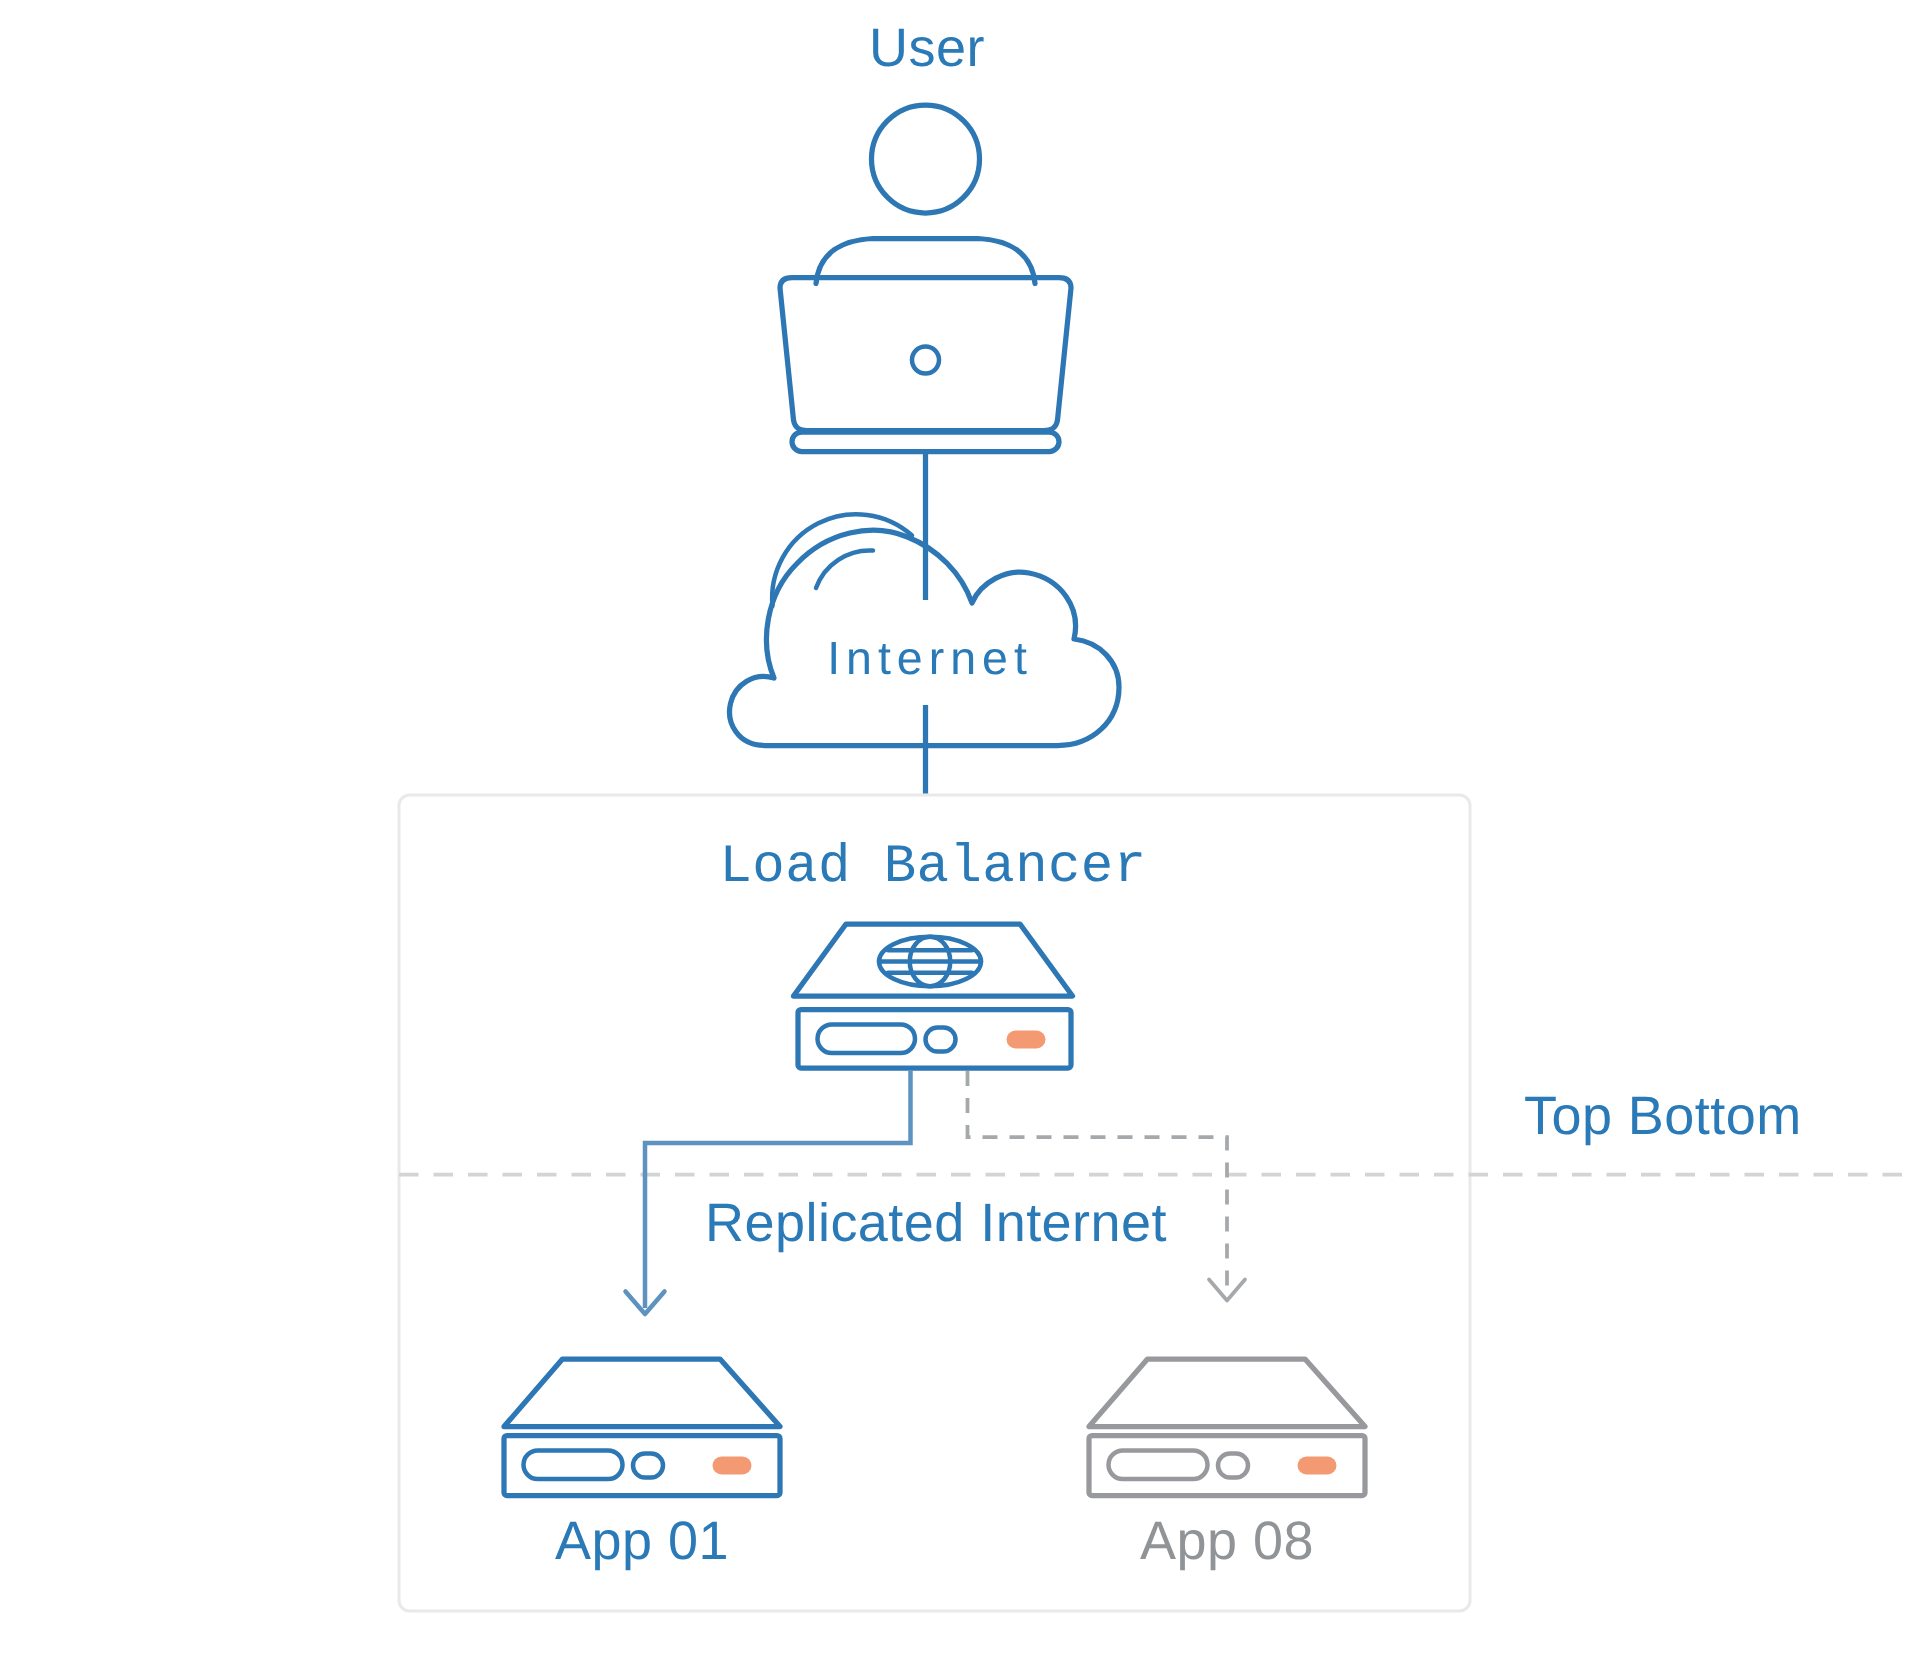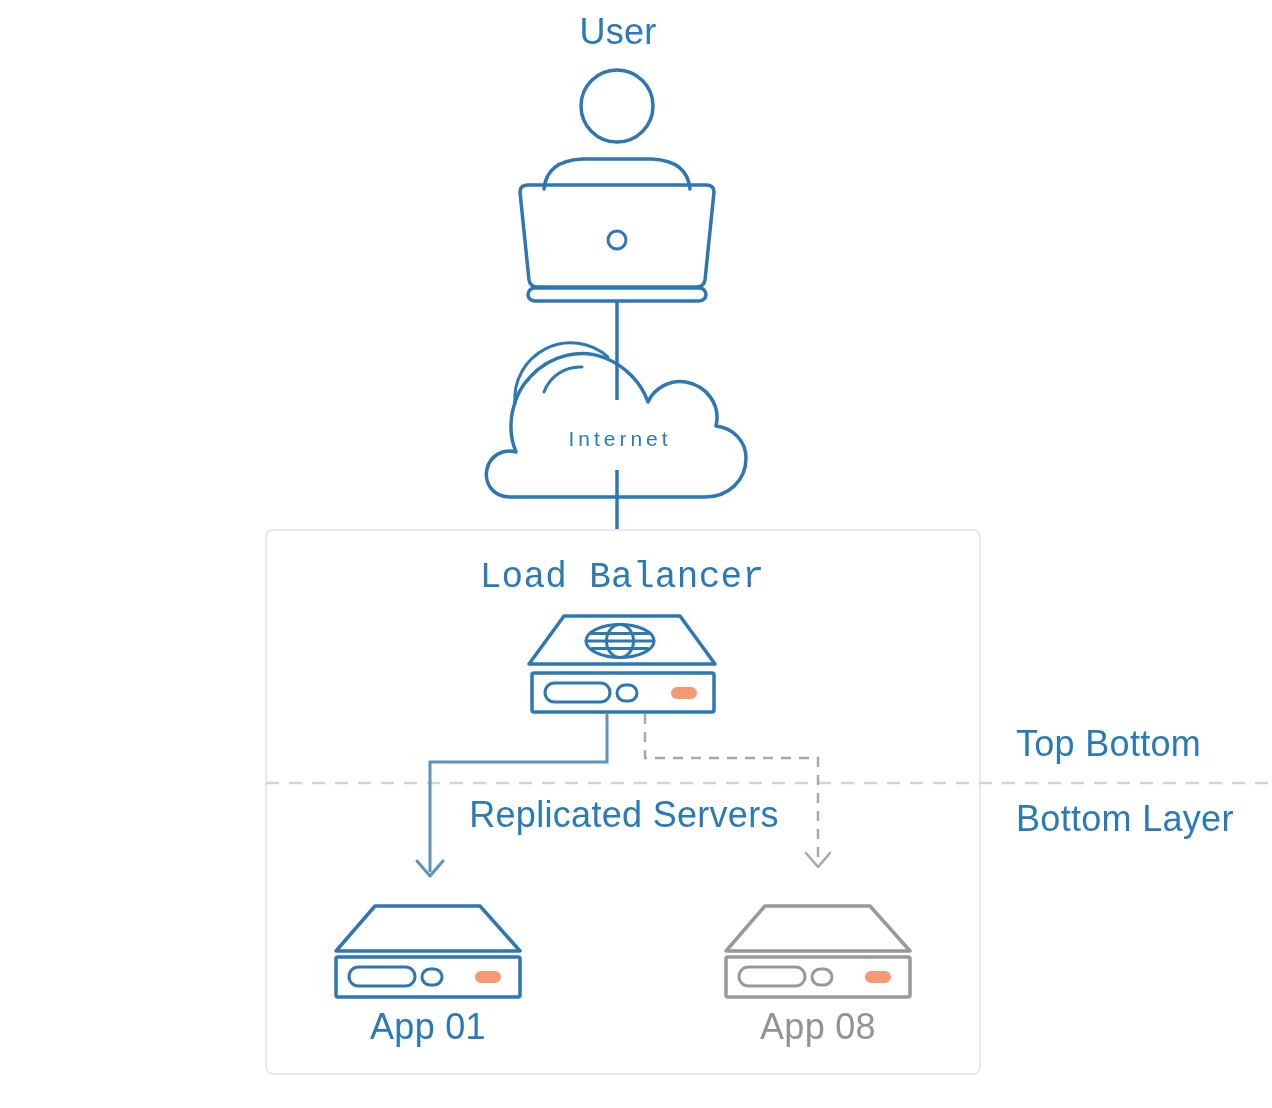--- a/index.html
+++ b/index.html
@@ -34,21 +34,21 @@
     position:absolute;left:265px;top:529px;width:716px;height:546px;
     border:2px solid var(--box-border);border-radius:8px;background:transparent;
   }
 
   .label{
     position:absolute;font-size:36px;font-weight:400;color:var(--blue);
     line-height:36px;white-space:nowrap;letter-spacing:0.3px;
   }
   .label.centered{transform:translateX(-50%);}
   .label.gray{color:var(--gray-text);}
-  .label.internet{font-size:21px;line-height:31px;letter-spacing:4px;}
+  .label.internet{font-size:31px;line-height:31px;letter-spacing:4px;}
 </style>
 </head>
 <body>
 
 <div class="canvas">
 
   <div class="group-box"></div>
 
   <svg class="layer" viewBox="0 0 1272 1108" aria-hidden="true">
 
@@ -119,23 +119,22 @@
     <rect class="sg-thin" x="92" y="66" width="20" height="16" rx="8" fill="#ffffff"></rect>
     <rect x="145" y="68" width="26" height="12" rx="6" fill="var(--orange)"></rect>
   </svg>
 
   <div class="label centered" style="left:618px;top:14px;">User</div>
 
   <div class="label internet centered" style="left:620px;top:423px;">Internet</div>
 
   <div class="label centered" style="left:622px;top:560px;font-family:Liberation Mono, monospace;">Load Balancer</div>
 
-  <div class="label centered" style="left:624px;top:797px;">Replicated Servers</div>
+  <div class="label centered" style="left:624px;top:797px;">Replicated Internet</div>
 
   <div class="label" style="left:1016px;top:726px;">Top Bottom</div>
 
-  <div class="label" style="left:1016px;top:801px;">Bottom Layer</div>
 
   <div class="label centered" style="left:428px;top:1009px;text-align:center;">App 01</div>
 
   <div class="label gray centered" style="left:818px;top:1009px;">App 08</div>
 
 </div>
 
 </body></html>

